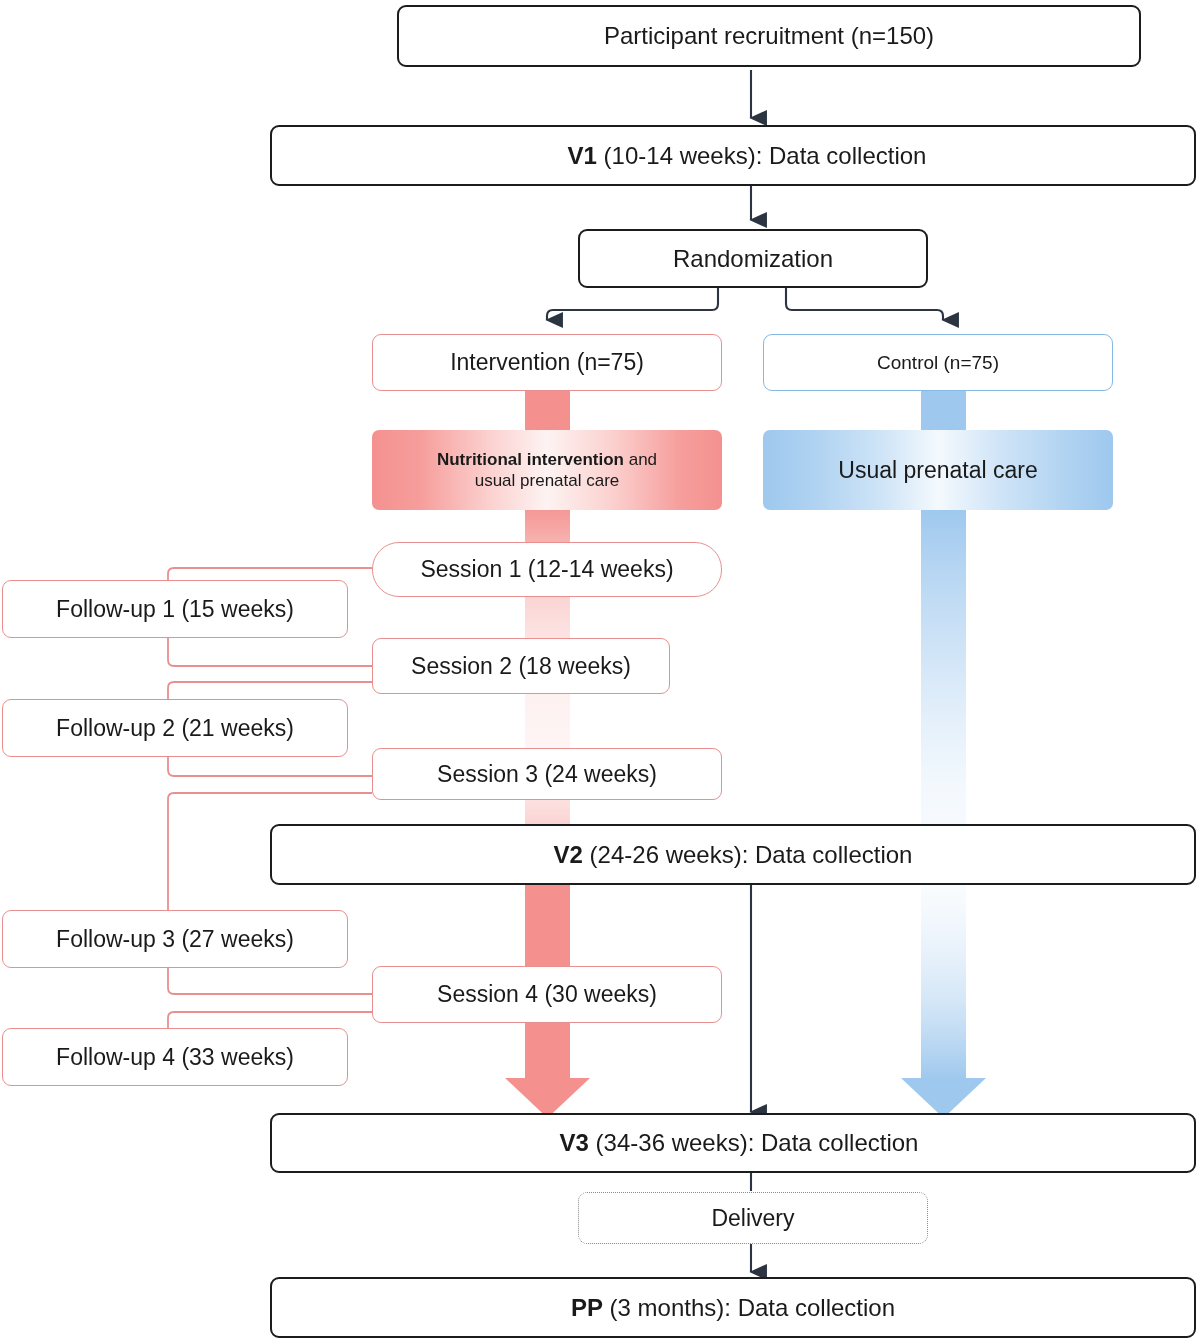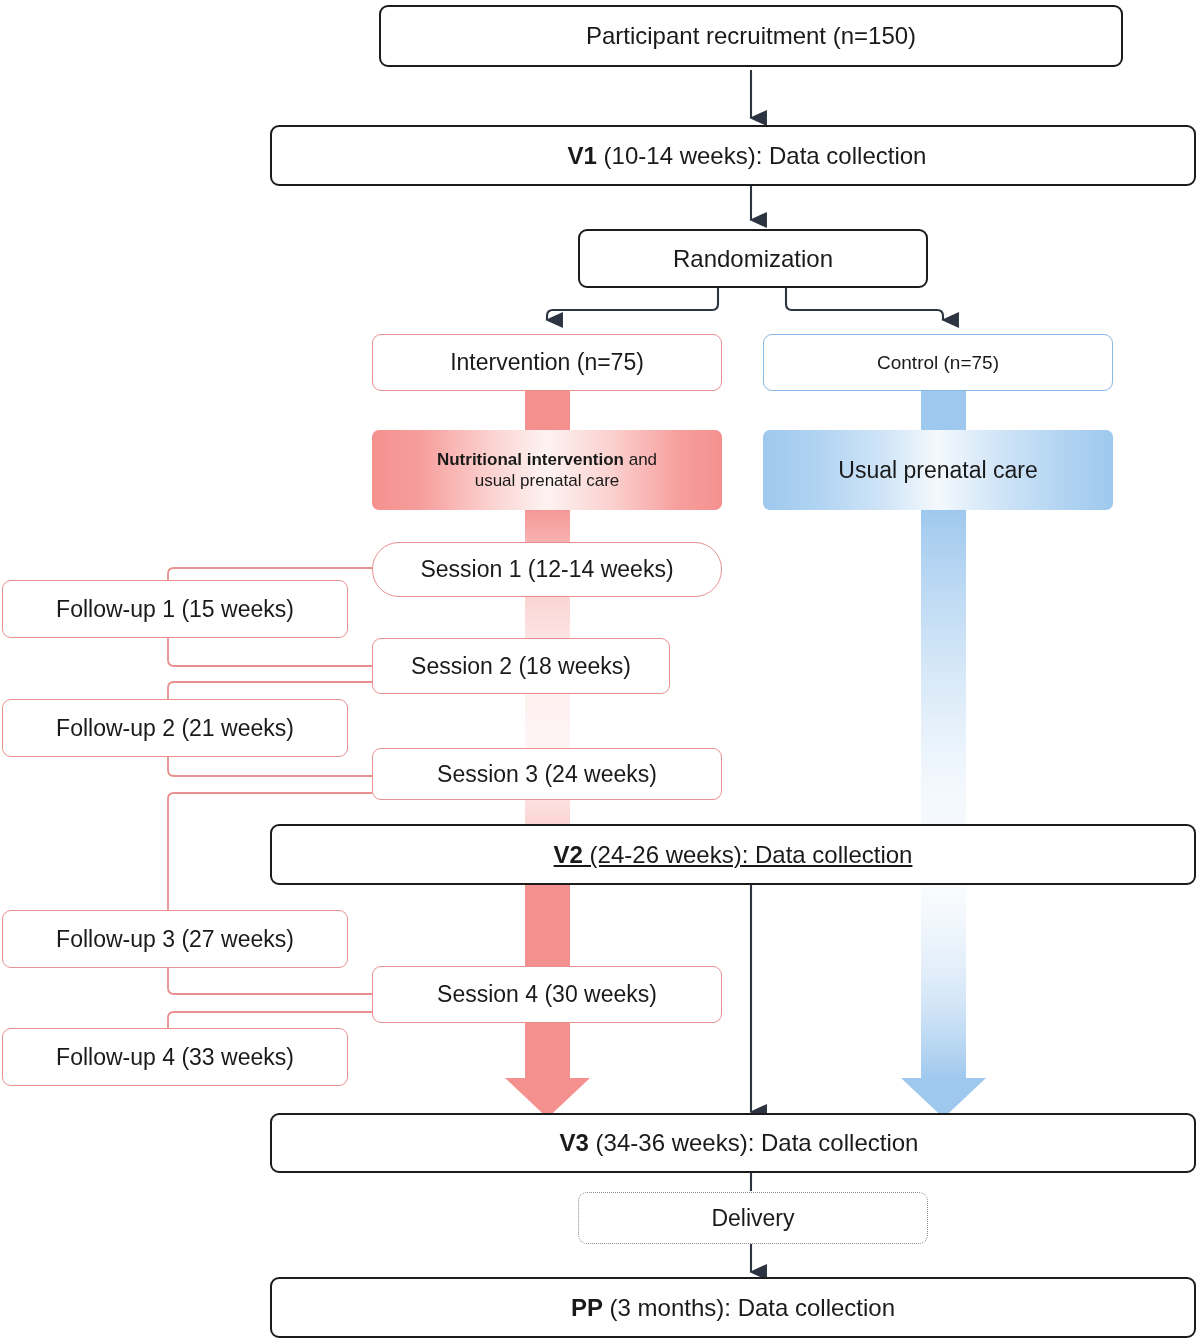--- a/index.html
+++ b/index.html
@@ -167,21 +167,21 @@
       <path d="M168,757 L168,770 Q168,776 174,776 L372,776"></path>
 
       <path d="M372,793 L174,793 Q168,793 168,799 L168,910"></path>
 
       <path d="M168,968 L168,988 Q168,994 174,994 L372,994"></path>
 
       <path d="M372,1012 L174,1012 Q168,1012 168,1018 L168,1028"></path>
     </g>
   </svg>
 
-  <div class="node box-black" style="left:379px; top:5px; width:744px; height:62px;">
+  <div class="node box-black" style="left:397px; top:5px; width:744px; height:62px;">
     <span>Participant recruitment (n=150)</span>
   </div>
 
   <div class="node box-black" style="left:270px; top:125px; width:926px; height:61px;padding-left:28px;">
     <span>
       <b class="bold">V1</b><span> (10-14 weeks): Data collection</span>
     </span>
   </div>
 
   <div class="node box-black thin" style="left:578px; top:229px; width:350px; height:59px;">
@@ -220,21 +220,21 @@
   </div>
 
   <div class="node box-red" style="left:2px; top:699px; width:346px; height:58px;">
     <span>Follow-up 2 (21 weeks)</span>
   </div>
 
   <div class="node box-red" style="left:372px; top:748px; width:350px; height:52px;">
     <span>Session 3 (24 weeks)</span>
   </div>
 
-  <div class="node box-black" style="left:270px; top:824px; width:926px; height:61px;text-decoration:underline;">
+  <div class="node box-black" style="left:270px; top:824px; width:926px; height:61px;">
     <span>
       <b class="bold">V2</b><span> (24-26 weeks): Data collection</span>
     </span>
   </div>
 
   <div class="node box-red" style="left:2px; top:910px; width:346px; height:58px;">
     <span>Follow-up 3 (27 weeks)</span>
   </div>
 
   <div class="node box-red" style="left:372px; top:966px; width:350px; height:57px;">

